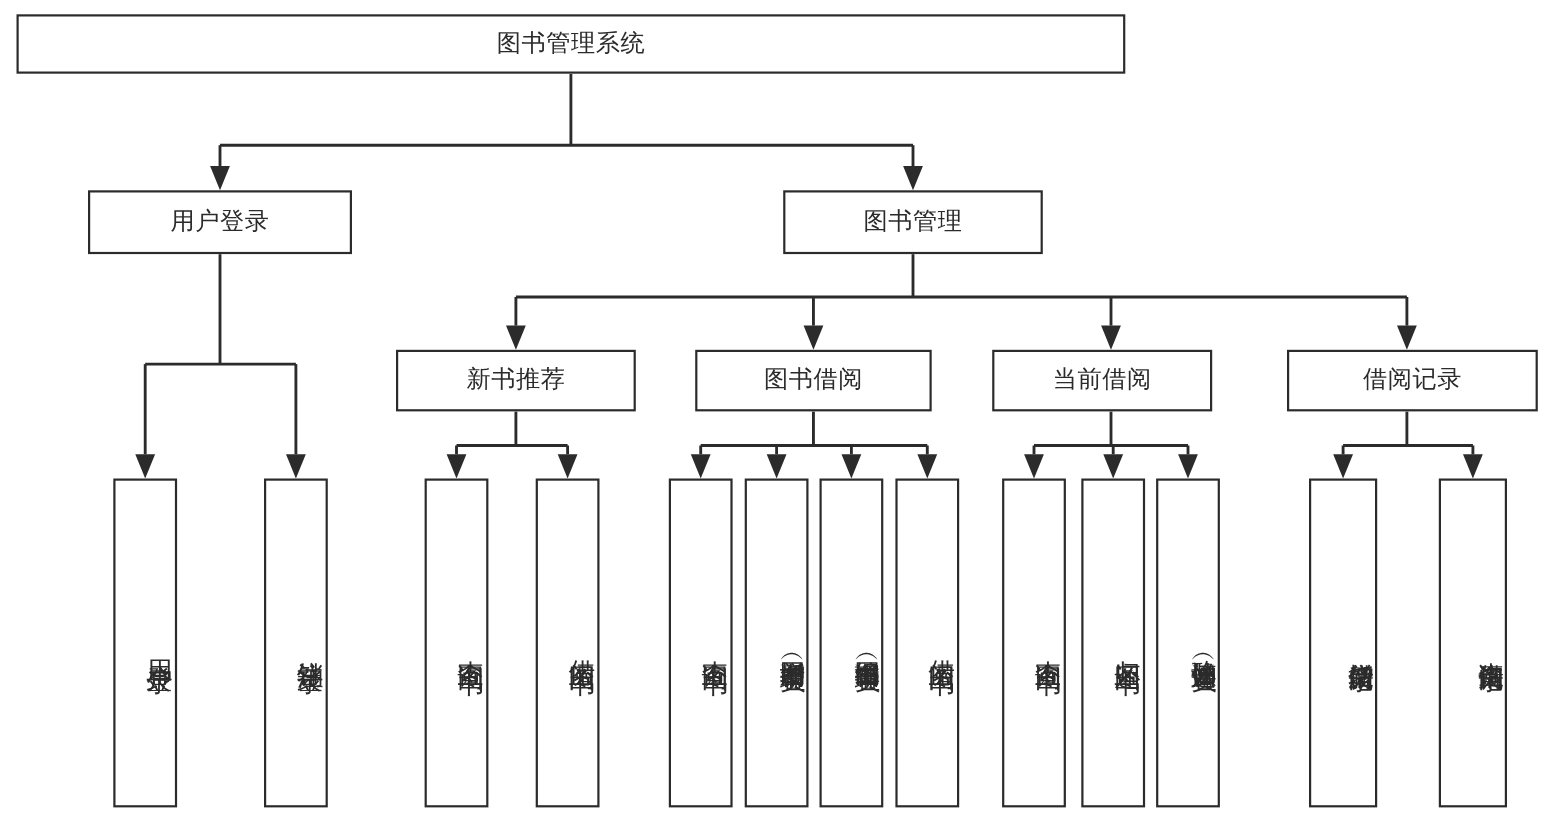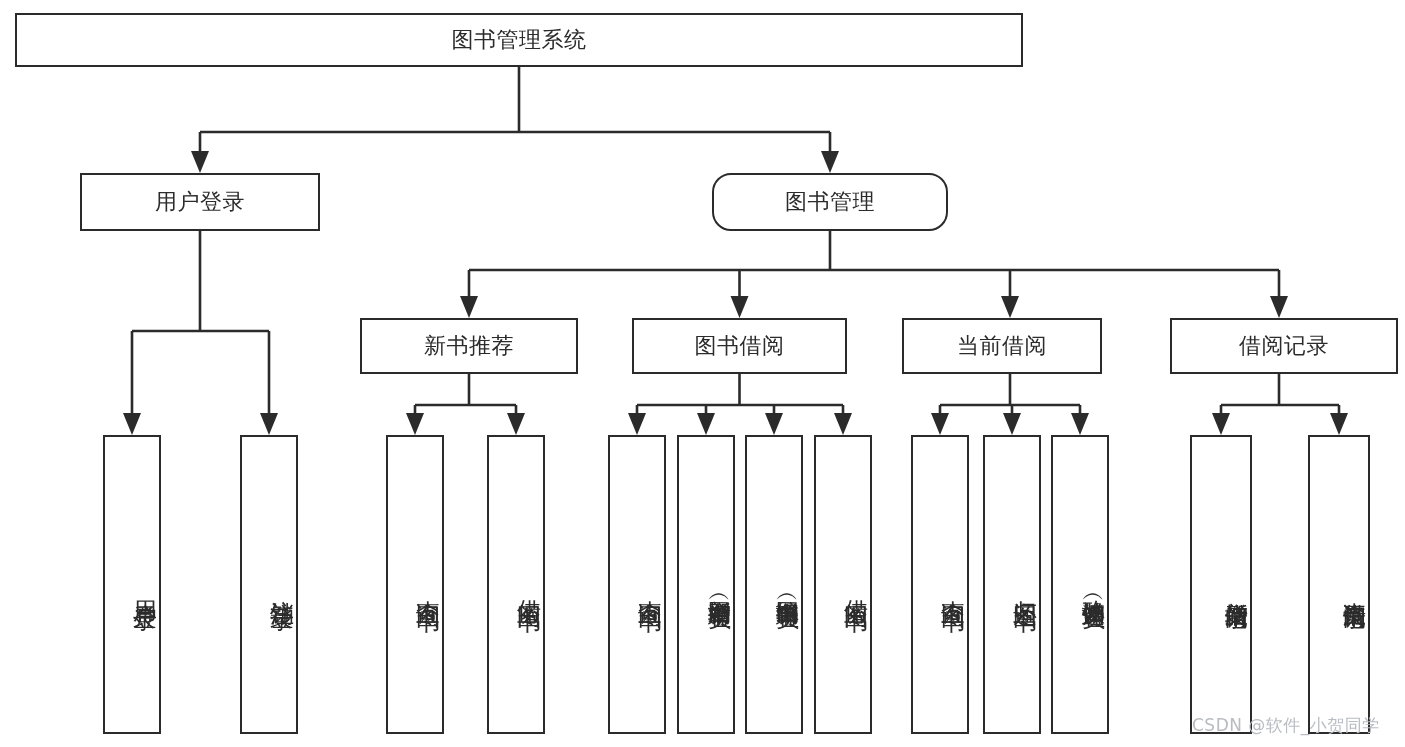--- a/index.html
+++ b/index.html
@@ -100,33 +100,32 @@
       <path d="M1279 374 L1279 405"></path>
       <path d="M1221 405 L1339 405"></path>
       <path d="M1221 405 L1221 413"></path>
       <polygon points="1212,413 1230,413 1221,435"></polygon>
       <path d="M1339 405 L1339 413"></path>
       <polygon points="1330,413 1348,413 1339,435"></polygon>
     </svg>
   <div id="nodes-layer">
       <div class="node horiz root" style="left: 15px; top: 13px; width: 1008px; height: 54px;">图书管理系统</div>
       <div class="node horiz" style="left: 80px; top: 173px; width: 240px; height: 58px;">用户登录</div>
-      <div class="node horiz" style="left: 712px; top: 173px; width: 236px; height: 58px; border-radius: 19px;">图书管理</div>
+      <div class="node horiz" style="left: 712px; top: 173px; width: 236px; height: 58px;">图书管理</div>
       <div class="node horiz" style="left: 360px; top: 318px; width: 218px; height: 56px;">新书推荐</div>
       <div class="node horiz" style="left: 632px; top: 318px; width: 215px; height: 56px;">图书借阅</div>
       <div class="node horiz" style="left: 902px; top: 318px; width: 200px; height: 56px;">当前借阅</div>
       <div class="node horiz" style="left: 1170px; top: 318px; width: 228px; height: 56px;">借阅记录</div>
       <div class="node vert" style="left: 103px; top: 435px; width: 58px; height: 299px;">用户登录</div>
       <div class="node vert" style="left: 240px; top: 435px; width: 58px; height: 299px;">注销登录</div>
       <div class="node vert" style="left: 386px; top: 435px; width: 58px; height: 299px;">查询图书</div>
       <div class="node vert" style="left: 487px; top: 435px; width: 58px; height: 299px;">借阅图书</div>
       <div class="node vert" style="left: 608px; top: 435px; width: 58px; height: 299px;">查询图书</div>
       <div class="node vert tall" style="left: 677px; top: 435px; width: 58px; height: 299px;">新增图书（管理员）</div>
       <div class="node vert tall" style="left: 745px; top: 435px; width: 58px; height: 299px;">编辑图书（管理员）</div>
       <div class="node vert" style="left: 814px; top: 435px; width: 58px; height: 299px;">借阅图书</div>
       <div class="node vert" style="left: 911px; top: 435px; width: 58px; height: 299px;">查询图书</div>
       <div class="node vert" style="left: 983px; top: 435px; width: 58px; height: 299px;">归还图书</div>
       <div class="node vert tall" style="left: 1051px; top: 435px; width: 58px; height: 299px;">确认归还（管理员）</div>
       <div class="node vert tall" style="left: 1190px; top: 435px; width: 62px; height: 299px;">新增借阅记录</div>
       <div class="node vert tall" style="left: 1308px; top: 435px; width: 62px; height: 299px;">查询借阅记录</div>
     </div>
-  <div class="watermark" style="left:1192px;top:714px;">CSDN @软件_小贺同学</div>
 </div>
 
 </body></html>

